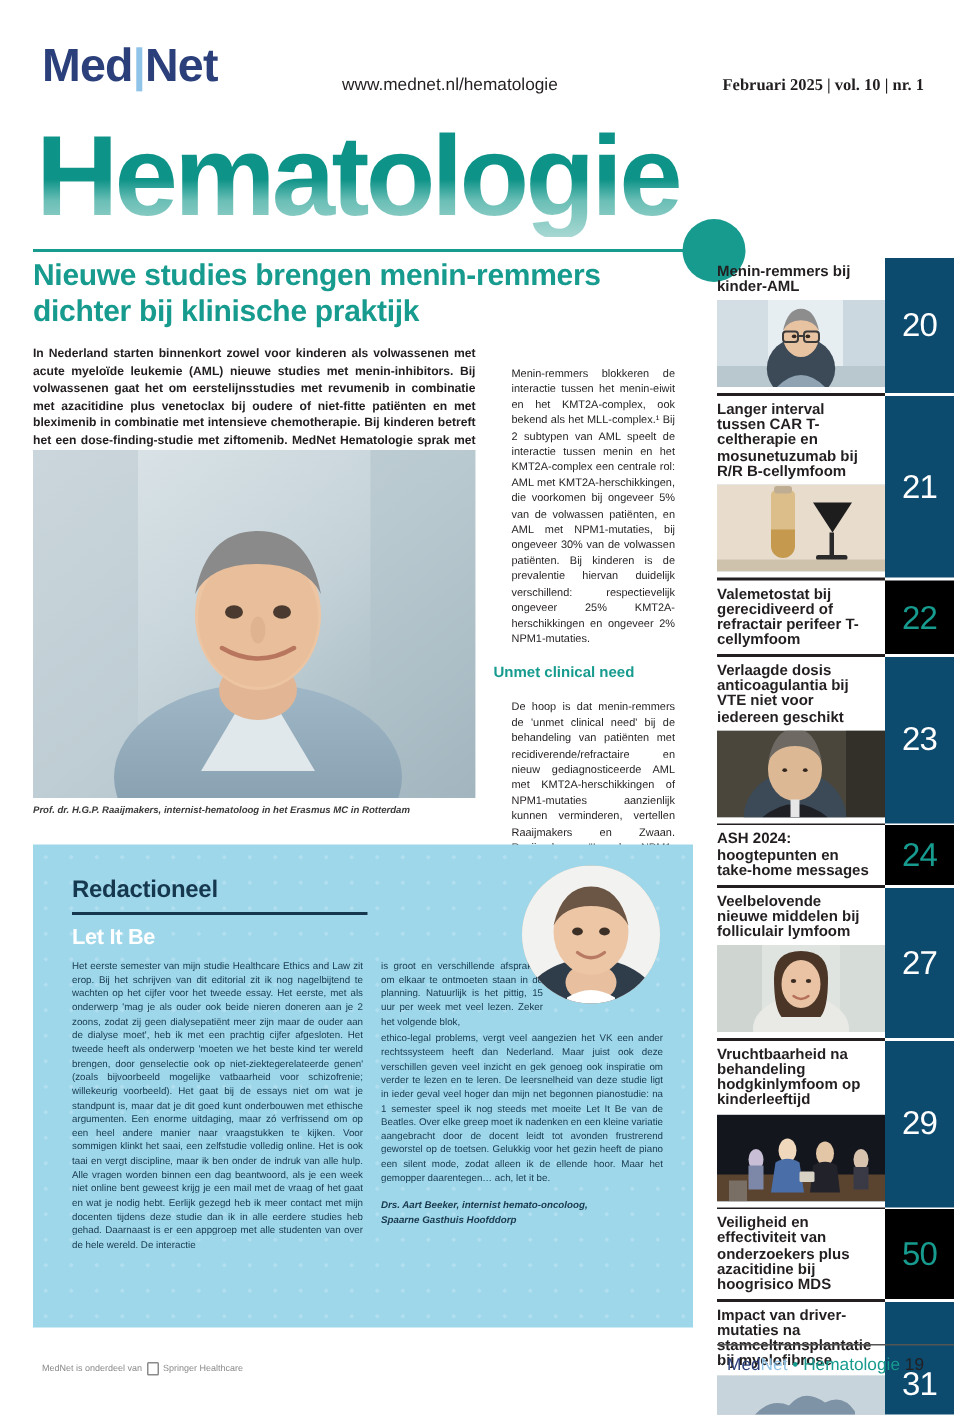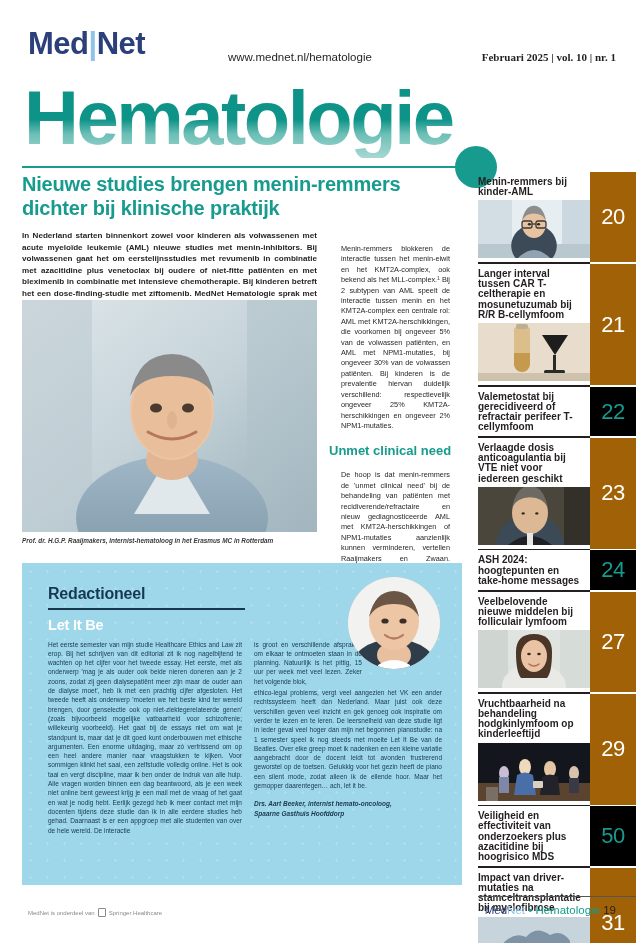--- a/index.html
+++ b/index.html
@@ -40,21 +40,21 @@
           letter-spacing:-0.2px;}
   .art .lead{margin:10px 0 0 0;width:295px;font-size:8.1px;line-height:11.6px;
              font-weight:bold;color:#231f20;text-align:justify;}
 
   .colwrap{position:absolute;left:0;top:60px;width:440px;}
   .col-l{position:absolute;left:0;top:0;width:295px;}
   .col-r{position:absolute;left:307px;top:0;width:133px;}
 
   .body-txt{font-size:7.3px;line-height:10.4px;text-align:justify;color:#231f20;margin:12px;}
   .body-txt.hy{ -webkit-hyphens:auto;hyphens:auto;}
-  .subhead{font-size:13px;font-weight:bold;color:#169b8e;margin:9px 0 2px 0;}
+  .subhead{font-size:10px;font-weight:bold;color:#169b8e;margin:9px 0 2px 0;}
   .arrow{color:#169b8e;font-weight:bold;}
 
   
   .photo{position:absolute;left:22px;top:300px;width:295px;height:232px;overflow:hidden;
          background:#cfd9de;}
   .photo svg{display:block;}
   .caption{position:absolute;left:22px;top:537px;width:300px;font-size:6.4px;
            font-style:italic;font-weight:bold;color:#3a3a3a;}
 
   
@@ -77,21 +77,21 @@
 
   
   .side{position:absolute;left:478px;top:172px;width:158px;height:715px;}
   .toc{position:relative;width:158px;}
   .toc-item{position:relative;width:158px;box-sizing:border-box;}
   .toc-item .txtbox{position:relative;width:112px;padding:5px 6px 4px 0;box-sizing:border-box;}
   .toc-label{font-size:10px;line-height:10.2px;font-weight:bold;color:#231f20;margin:0;}
   .toc-num{position:absolute;right:0;top:0;width:46px;height:100%;
            display:flex;align-items:center;justify-content:center;
            font-size:22px;font-weight:normal;letter-spacing:-0.5px;}
-  .toc-num.on{background:#a16207;color:#ffffff;}
+  .toc-num.on{background:#0c4a6e;color:#ffffff;}
   .toc-num.off{background:#000000;color:#169b8e;}
   .toc-thumb{width:112px;height:58px;overflow:hidden;background:#c9d2d8;}
   .toc-sep{width:112px;height:1.6px;background:#231f20;}
 
   .side-botrule{position:absolute;left:478px;top:896px;width:158px;height:1.4px;background:#555;}
 
   
   .foot{position:absolute;left:0;top:900px;width:640px;height:43px;}
   .foot-left{position:absolute;left:28px;top:8px;font-size:6px;color:#8a8a8a;
              display:flex;align-items:center;gap:3px;}

